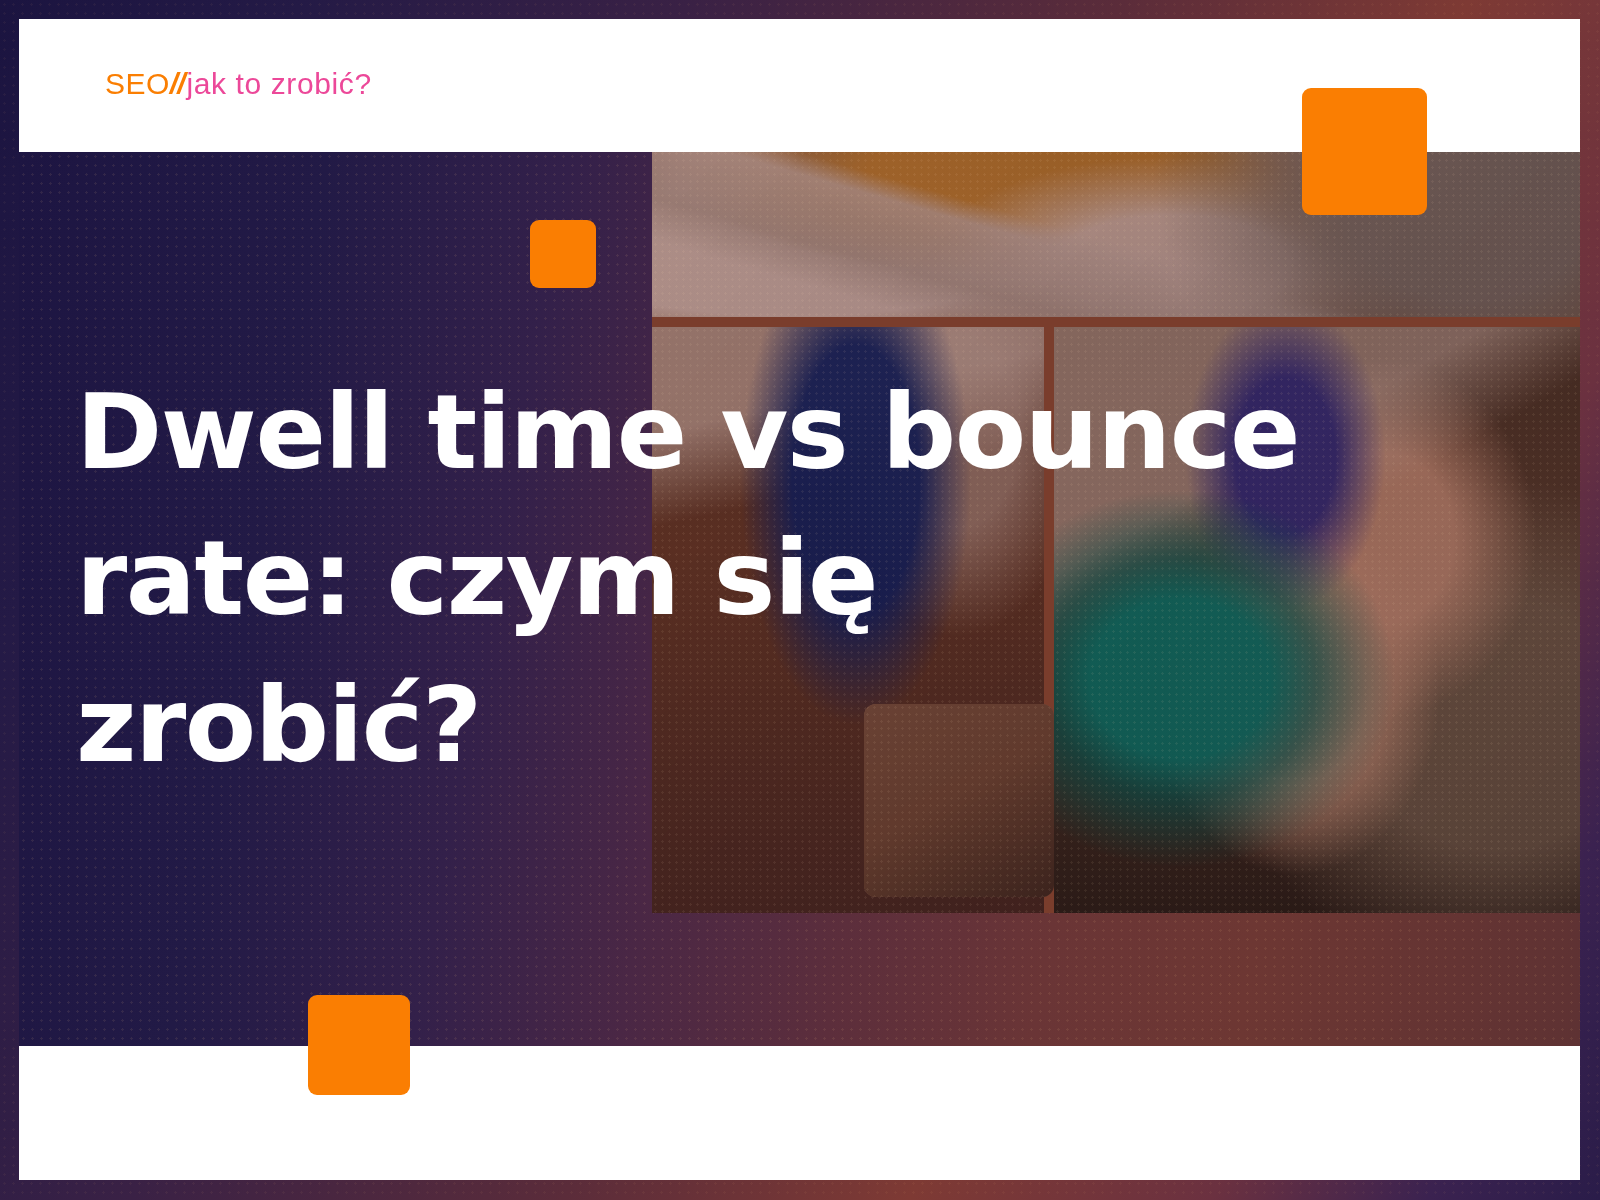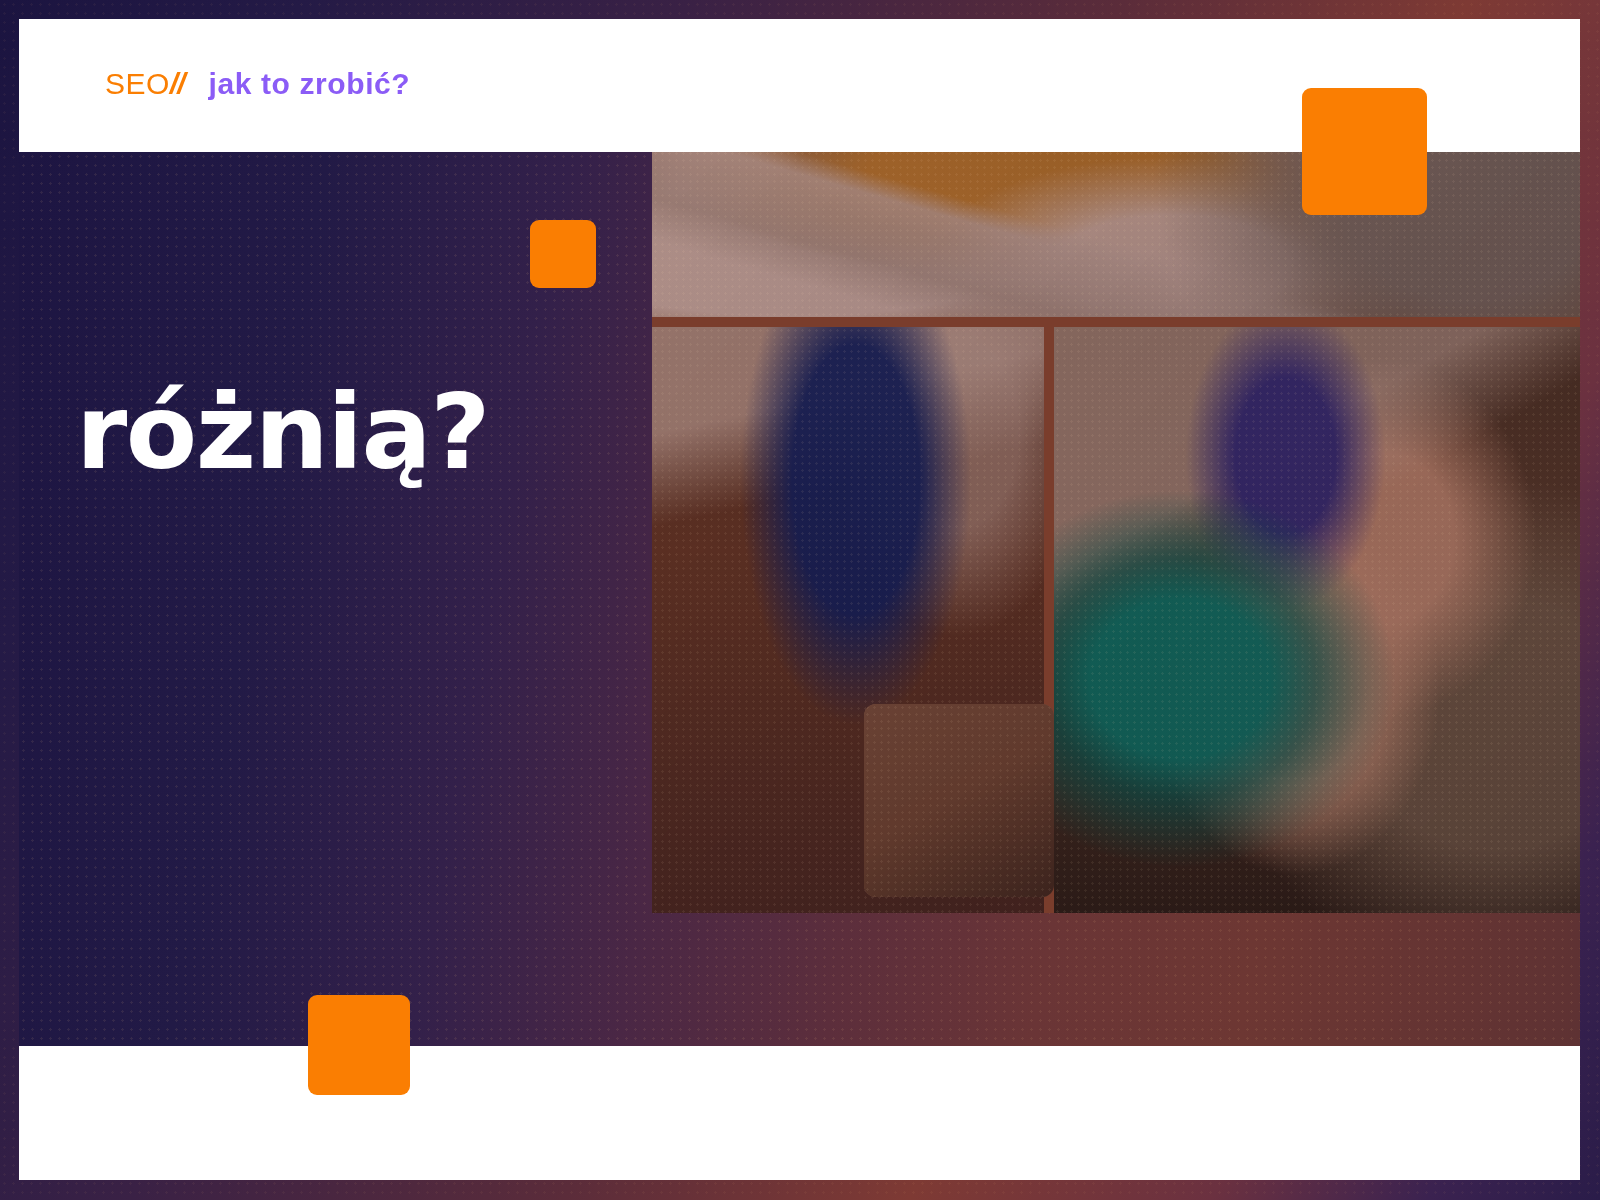--- a/index.html
+++ b/index.html
@@ -93,23 +93,23 @@
     color: #fa7e02;
     letter-spacing: .5px;
   }
   .logo .slashes {
     font-weight: 800;
     color: #fa7e02;
     font-style: italic;
     letter-spacing: -1px;
   }
   .logo .tag {
-    font-weight: 700;
-    color: #8b5cf6;
-    margin-left: 24px;
+    font-weight: 400;
+    color: #ec4899;
+    margin-left: 2px;
     letter-spacing: .6px;
   }
 
   
   .stage {
     position: absolute;
     left: 0;
     top: 133px;
     width: 1561px;
     height: 894px;
@@ -282,21 +282,23 @@
         <div class="ph"></div>
         <div class="tint"></div>
         <div class="grain"></div>
       </div>
 
     </div>
 
     <div class="sq sq-ml"></div>
 
     <h1 class="headline">
-      <span class="ln">różnią?</span>
+      <span class="ln">Dwell time vs bounce</span>
+      <span class="ln">rate: czym się</span>
+      <span class="ln">zrobić?</span>
     </h1>
 
     <div class="band-top"></div>
     <div class="band-bottom"></div>
 
     <div class="logo">
       <span class="mark">SEO</span><span class="slashes">//</span><span class="tag">jak to zrobić?</span>
     </div>
 
     <div class="sq sq-tr"></div>

